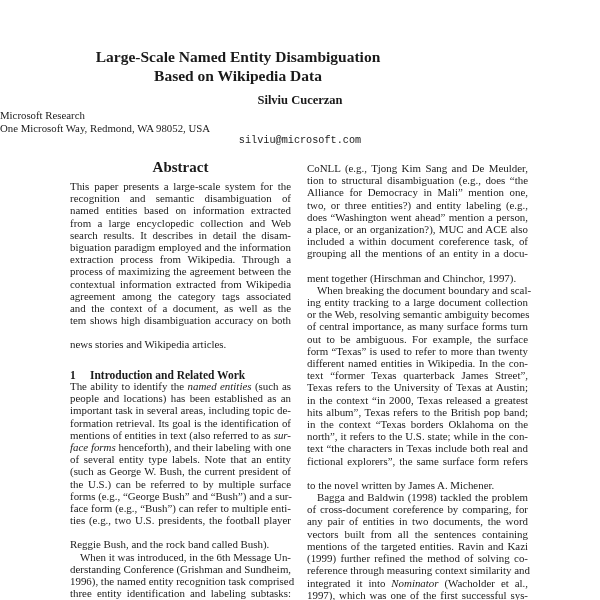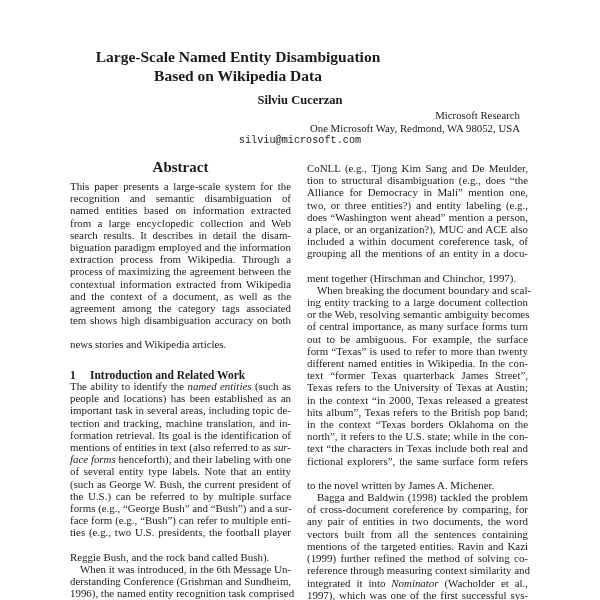--- a/index.html
+++ b/index.html
@@ -2,21 +2,21 @@
 <html><head>
 <meta charset="utf-8">
 <style>
   html, body { margin:0; padding:0; background:#ffffff; }
   body { width:600px; height:600px; overflow:hidden; position:relative;
          font-family:"Liberation Serif", serif; color:#1a1a1a; }
   .title { position:absolute; top:47px; left:0; width:476px; text-align:center;
            font-weight:bold; font-size:15.5px; line-height:19px; }
   .author { position:absolute; top:93px; left:0; width:600px; text-align:center;
             font-weight:bold; font-size:12.5px; line-height:15px; }
-  .affil { position:absolute; left:0; width:520px; text-align:right;
+  .affil { position:absolute; left:0; width:520px; text-align:left;
            font-size:10.8px; line-height:13px; }
   .email { position:absolute; top:134px; left:0; width:600px; text-align:center;
            font-family:"Liberation Mono", monospace; font-size:10.2px; line-height:13px; }
   .col { position:absolute; width:221px; font-size:10.9px; line-height:12.2px; }
   .col-left { left:70px; }
   .col-right { left:307px; top:162px; }
   .abstract-head { position:absolute; left:70px; top:161px; width:221px; text-align:center;
                    font-weight:bold; font-size:15px; line-height:13px; }
   .abstract { top:180px; }
   .section-head { position:absolute; left:70px; top:368px; font-weight:bold;
@@ -44,34 +44,33 @@
   <div class="col col-left abstract" id="abstract-body">
       <span class="ln">This paper presents a large-scale system for the</span>
       <span class="ln">recognition and semantic disambiguation of</span>
       <span class="ln">named entities based on information extracted</span>
       <span class="ln">from a large encyclopedic collection and Web</span>
       <span class="ln">search results. It describes in detail the disam-</span>
       <span class="ln">biguation paradigm employed and the information</span>
       <span class="ln">extraction process from Wikipedia. Through a</span>
       <span class="ln">process of maximizing the agreement between the</span>
       <span class="ln">contextual information extracted from Wikipedia</span>
+      <span class="ln">agreement among the category tags associated</span>
       <span class="ln">and the context of a document, as well as the</span>
-      <span class="ln">agreement among the category tags associated</span>
       <span class="ln">tem shows high disambiguation accuracy on both</span>
       <span class="ln last">news stories and Wikipedia articles.</span>
     </div>
 
   <div class="section-head">
     <span class="num">1</span><span>Introduction and Related Work</span>
   </div>
   <div class="col col-left intro" id="intro-left">
       <span class="ln">The ability to identify the <i>named entities</i> (such as</span>
       <span class="ln">people and locations) has been established as an</span>
       <span class="ln">important task in several areas, including topic de-</span>
-      <span class="ln">tection and tracking, machine translation, and in-</span>
       <span class="ln">formation retrieval. Its goal is the identification of</span>
       <span class="ln">mentions of entities in text (also referred to as <i>sur-</i></span>
       <span class="ln"><i>face forms</i> henceforth), and their labeling with one</span>
       <span class="ln">of several entity type labels. Note that an entity</span>
       <span class="ln">(such as George W. Bush, the current president of</span>
       <span class="ln">the U.S.) can be referred to by multiple surface</span>
       <span class="ln">forms (e.g., “George Bush” and “Bush”) and a sur-</span>
       <span class="ln">face form (e.g., “Bush”) can refer to multiple enti-</span>
       <span class="ln">ties (e.g., two U.S. presidents, the football player</span>
       <span class="ln last">Reggie Bush, and the rock band called Bush).</span>

